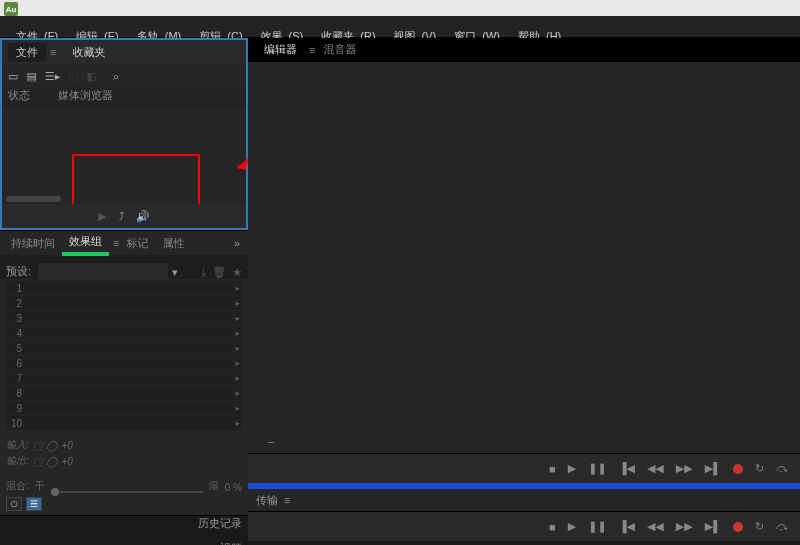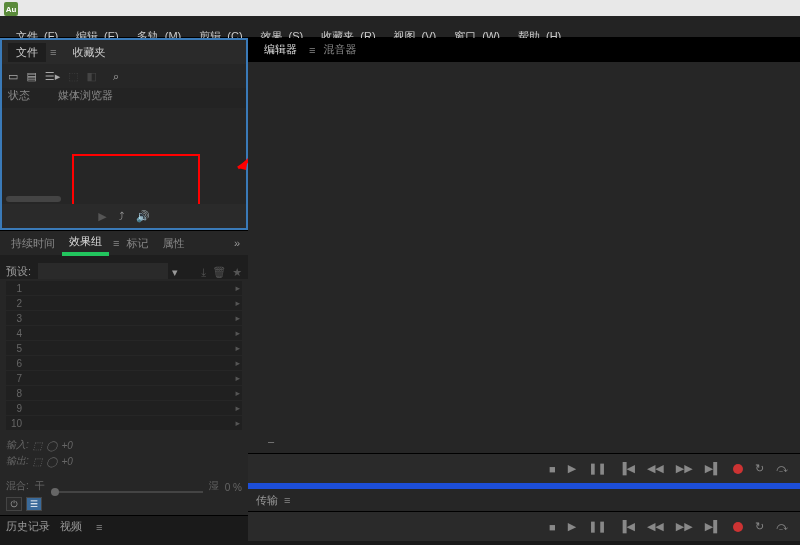--- a/index.html
+++ b/index.html
@@ -42,21 +42,21 @@
 .fx-row .bar { flex: 1; }
 .fx-row .end { color: #555; font-size: 9px; }
 .io { padding: 4px 6px; color: #666; font-size: 10px; }
 .io-row { height: 16px; display: flex; align-items: center; gap: 4px; font-style: italic; }
 .mix-row { height: 20px; display: flex; align-items: flex-end; padding: 0 6px; color: #666; gap: 6px; font-size: 10px; }
 .mix-row .track { flex: 1; height: 2px; background: #444; position: relative; }
 .mix-row .thumb { position: absolute; left: 0; top: -3px; width: 8px; height: 8px; border-radius: 50%; background: #666; }
 .toggle-row { height: 22px; display: flex; align-items: center; padding: 0 6px; gap: 4px; }
 .tgl { width: 16px; height: 14px; background: #2a2a2a; border: 1px solid #444; display: flex; align-items: center; justify-content: center; font-size: 9px; }
 .tgl.on { background: #3a6a9a; color: #fff; }
-.history-row { height: 22px; display: flex; align-items: center; padding: 0 6px; gap: 10px; border-top: 1px solid #000; }
+.history-row { height: 22px; display: flex; align-items: flex-end; padding: 0 6px; gap: 10px; border-top: 1px solid #000; flex-direction: column; }
 .right-tabs { height: 24px; display: flex; align-items: center; padding: 0 8px; gap: 0; background: #000000; border-bottom: 1px solid #000; }
 .right-tabs .rtab { padding: 3px 8px; color: #888; }
 .right-tabs .rtab.active { color: #ddd; }
 .editor-area { flex: 1; background: #262626; position: relative; }
 .dash { position: absolute; left: 20px; bottom: 6px; color: #888; }
 .transport { height: 30px; background: #2a2a2a; border-top: 1px solid #000; display: flex; justify-content: flex-end; align-items: center; padding: 0 12px; gap: 12px; }
 .transport .btn { color: #888; font-size: 11px; }
 .transport .rec { width: 10px; height: 10px; border-radius: 50%; background: #cc3333; }
 .transport-panel { background: #262626; border-top: 6px solid #1d4ed8; }
 .tp-header { height: 22px; display: flex; align-items: center; padding: 0 8px; }

